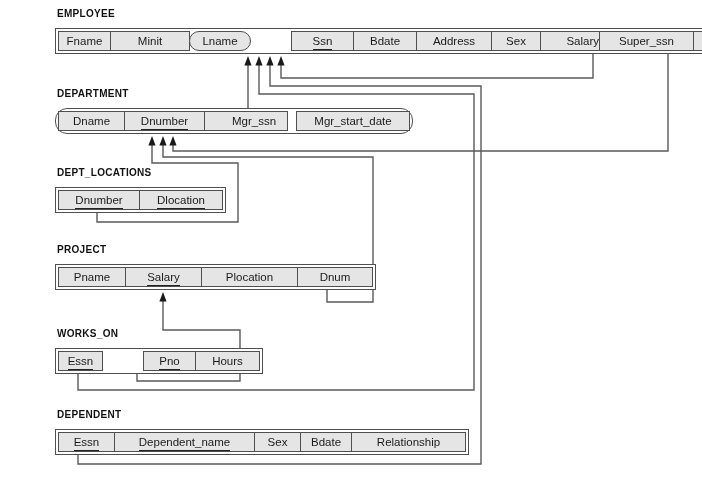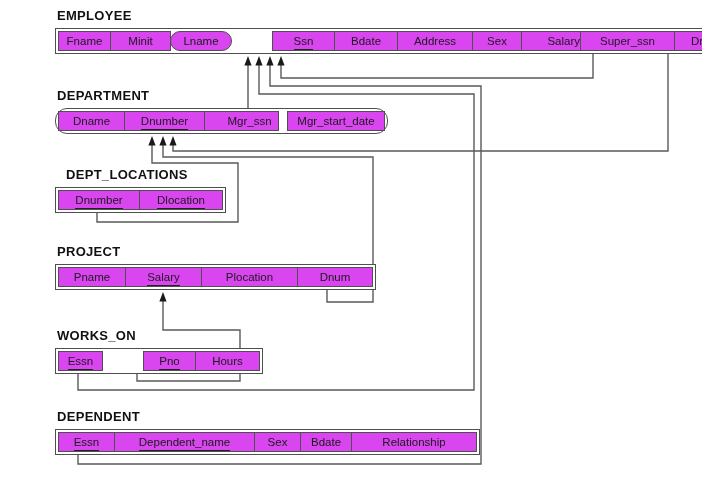--- a/index.html
+++ b/index.html
@@ -6,38 +6,38 @@
   #canvas {
     position: relative;
     width: 702px;
     height: 485px;
     background: #ffffff;
     font-family: "Liberation Sans", "DejaVu Sans", sans-serif;
     overflow: hidden;
   }
   .tbl-label {
     position: absolute;
-    font-size: 13px;
+    font-size: 10px;
     font-weight: bold;
     color: #111111;
     letter-spacing: 0.3px;
     white-space: nowrap;
     text-align: center;
   }
   .tbl-row {
     position: absolute;
     display: inline-flex;
     border: 1px solid #4f4f4f;
     background: #ffffff;
     padding: 2px;
     box-sizing: border-box;
     height: 26px;
   }
   .cell {
-    background: #d946ef;
+    background: #e5e5e5;
     border: 1px solid #4f4f4f;
     box-sizing: border-box;
     height: 20px;
     line-height: 18px;
     text-align: center;
     font-size: 11.5px;
     color: #1a1a1a;
     white-space: nowrap;
     overflow: hidden;
   }
@@ -81,38 +81,38 @@
       </g>
       <g>
         <polyline points="137,374 137,381 240,381 240,330 163,330 163,301" fill="none" stroke="#5a5a5a" stroke-width="1.4"></polyline>
         <path d="M 163 292 L 159.4 301.5 L 166.6 301.5 Z" fill="#1a1a1a"></path>
       </g>
     </svg>
   <div id="tables">
       <div class="tbl-label" style="left: 57px; top: 8px;">EMPLOYEE</div>
       <div class="tbl-row" style="left: 55px; top: 28px;">
         <div class="cell" style="width: 53px;"><span class="attr">Fname</span></div>
-        <div class="cell" style="width: 61px;"><span class="attr">Minit</span></div>
+        <div class="cell" style="width: 80px;"><span class="attr">Minit</span></div>
         <div class="cell" style="width: 62px; border-radius: 10px;"><span class="attr">Lname</span></div>
         <div class="cell" style="width: 63px; margin-left: 40px;"><span class="attr pk">Ssn</span></div>
         <div class="cell" style="width: 64px;"><span class="attr">Bdate</span></div>
         <div class="cell" style="width: 76px;"><span class="attr">Address</span></div>
         <div class="cell" style="width: 50px;"><span class="attr">Sex</span></div>
         <div class="cell" style="width: 60px; text-align: right;"><span class="attr">Salary</span></div>
         <div class="cell" style="width: 95px;"><span class="attr">Super_ssn</span></div>
         <div class="cell" style="width: 55px;"><span class="attr">Dno</span></div>
       </div>
       <div class="tbl-label" style="left: 57px; top: 88px;">DEPARTMENT</div>
       <div class="tbl-row" style="left: 55px; top: 108px; border-radius: 12px;">
         <div class="cell" style="width: 67px;"><span class="attr">Dname</span></div>
         <div class="cell" style="width: 81px;"><span class="attr pk">Dnumber</span></div>
-        <div class="cell" style="width: 75px; padding-left: 16px;"><span class="attr">Mgr_ssn</span></div>
-        <div class="cell" style="width: 98px; margin-left: 8px;"><span class="attr">Mgr_start_date</span></div>
+        <div class="cell" style="width: 84px; padding-left: 16px;"><span class="attr">Mgr_ssn</span></div>
+        <div class="cell" style="width: 114px; margin-left: 8px;"><span class="attr">Mgr_start_date</span></div>
       </div>
-      <div class="tbl-label" style="left: 66px; top: 167px;">DEPT_LOCATIONS</div>
+      <div class="tbl-label" style="left: 57px; top: 167px;">DEPT_LOCATIONS</div>
       <div class="tbl-row" style="left: 55px; top: 187px;">
         <div class="cell" style="width: 82px;"><span class="attr pk">Dnumber</span></div>
         <div class="cell" style="width: 84px;"><span class="attr pk">Dlocation</span></div>
       </div>
       <div class="tbl-label" style="left: 57px; top: 244px;">PROJECT</div>
       <div class="tbl-row" style="left: 55px; top: 264px;">
         <div class="cell" style="width: 68px;"><span class="attr">Pname</span></div>
         <div class="cell" style="width: 77px;"><span class="attr pk">Salary</span></div>
         <div class="cell" style="width: 97px;"><span class="attr">Plocation</span></div>
         <div class="cell" style="width: 76px;"><span class="attr">Dnum</span></div>
@@ -122,16 +122,16 @@
         <div class="cell" style="width: 45px;"><span class="attr pk">Essn</span></div>
         <div class="cell" style="width: 53px; margin-left: 40px;"><span class="attr pk">Pno</span></div>
         <div class="cell" style="width: 65px;"><span class="attr">Hours</span></div>
       </div>
       <div class="tbl-label" style="left: 57px; top: 409px;">DEPENDENT</div>
       <div class="tbl-row" style="left: 55px; top: 429px;">
         <div class="cell" style="width: 57px;"><span class="attr pk">Essn</span></div>
         <div class="cell" style="width: 141px;"><span class="attr pk">Dependent_name</span></div>
         <div class="cell" style="width: 47px;"><span class="attr">Sex</span></div>
         <div class="cell" style="width: 52px;"><span class="attr">Bdate</span></div>
-        <div class="cell" style="width: 126px;"><span class="attr">Relationship</span></div>
+        <div class="cell" style="width: 115px;"><span class="attr">Relationship</span></div>
       </div>
     </div>
 </div>
 
 </body></html>

